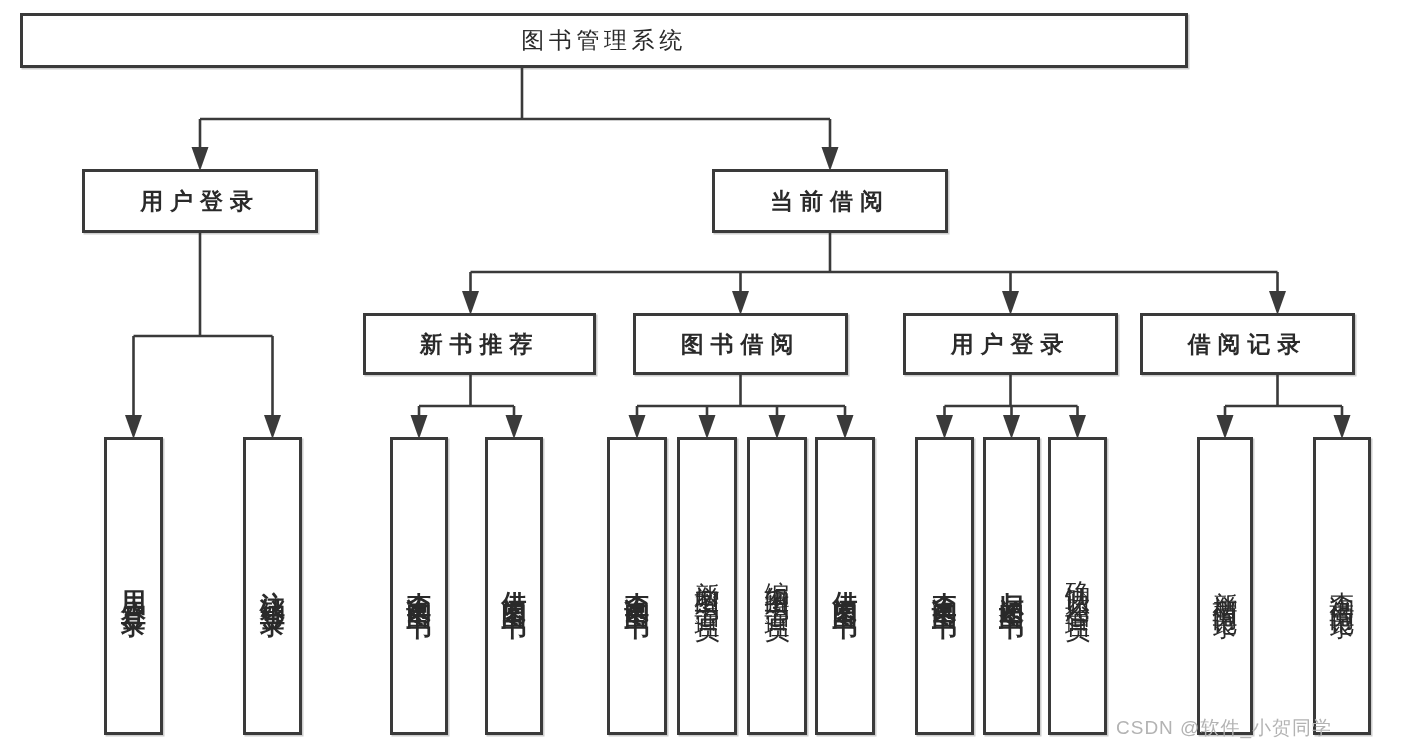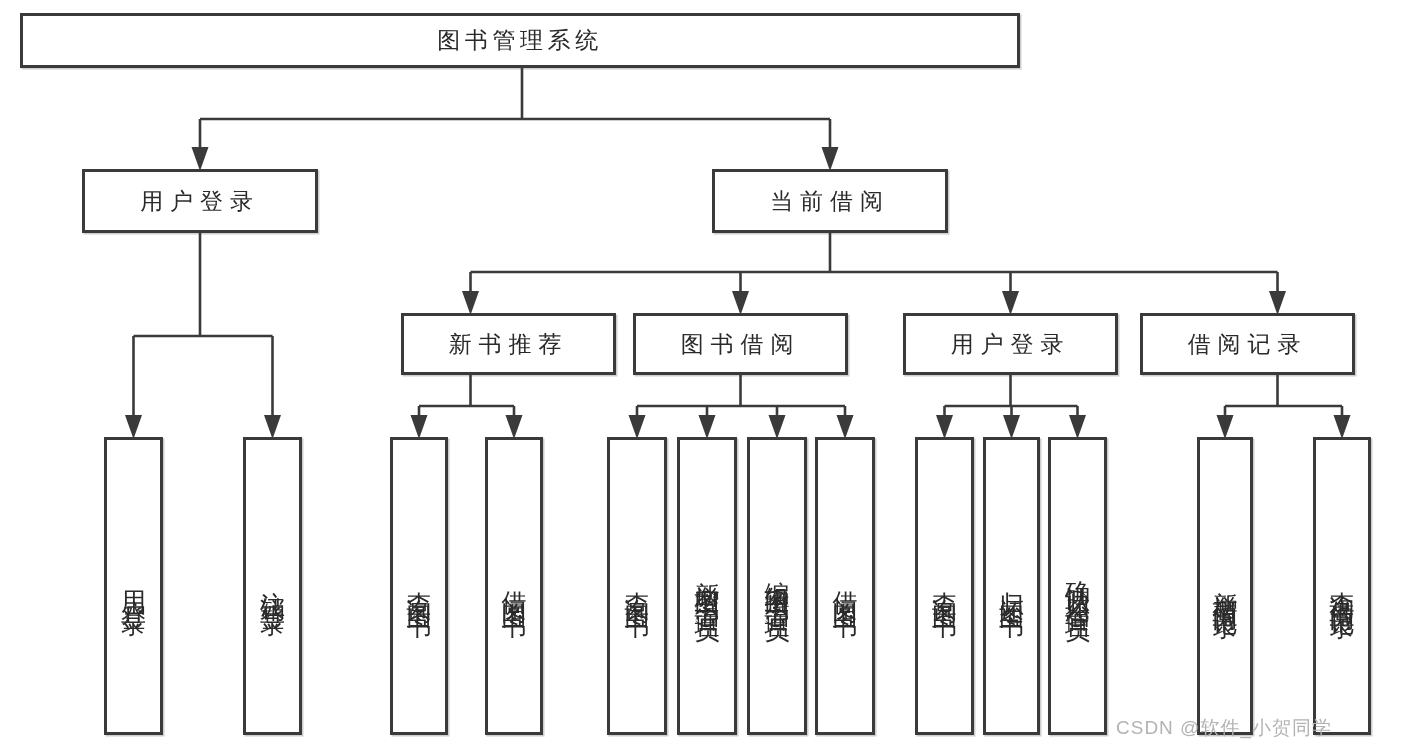--- a/index.html
+++ b/index.html
@@ -24,21 +24,21 @@
     font-size:23px;
     line-height:1;
     text-align:center;
   }
   .node .label{white-space:nowrap;}
   .node.vertical .label{
     writing-mode:vertical-rl;
     text-orientation:mixed;
     font-size:25px;
   }
-  .ls-wide{letter-spacing:0.3em;}
+  .ls-wide{letter-spacing:0.3em;font-weight:bold;}
   .ls-mid{letter-spacing:0.2em;}
   .ls-tight{letter-spacing:0.22em;}
   .watermark{
     position:absolute;
     left:1116px;top:715px;
     font-size:19px;
     color:var(--wm,#b3b3b3);
     letter-spacing:1px;
     white-space:nowrap;
   }
@@ -95,30 +95,30 @@
       <line x1="1077.5" y1="406" x2="1077.5" y2="423"></line>
       <polygon points="1077.5,439 1069,415 1086,415"></polygon>
       <line x1="1277.5" y1="375" x2="1277.5" y2="406"></line>
       <line x1="1225" y1="406" x2="1342" y2="406"></line>
       <line x1="1225" y1="406" x2="1225" y2="423"></line>
       <polygon points="1225,439 1216.5,415 1233.5,415"></polygon>
       <line x1="1342" y1="406" x2="1342" y2="423"></line>
       <polygon points="1342,439 1333.5,415 1350.5,415"></polygon>
     </svg>
   <div id="nodes">
-      <div class="node" style="left: 20px; top: 13px; width: 1000px; height: 55px;">
+      <div class="node" style="left: 20px; top: 13px; width: 1168px; height: 55px;">
         <span class="label ls-mid">图书管理系统</span>
       </div>
       <div class="node" style="left: 82px; top: 169px; width: 236px; height: 64px;">
         <span class="label ls-wide">用户登录</span>
       </div>
       <div class="node" style="left: 712px; top: 169px; width: 236px; height: 64px;">
         <span class="label ls-wide">当前借阅</span>
       </div>
-      <div class="node" style="left: 363px; top: 313px; width: 215px; height: 62px; margin-left: 38px;">
+      <div class="node" style="left: 363px; top: 313px; width: 233px; height: 62px;">
         <span class="label ls-wide">新书推荐</span>
       </div>
       <div class="node" style="left: 633px; top: 313px; width: 215px; height: 62px;">
         <span class="label ls-wide">图书借阅</span>
       </div>
       <div class="node" style="left: 903px; top: 313px; width: 215px; height: 62px;">
         <span class="label ls-wide">用户登录</span>
       </div>
       <div class="node" style="left: 1140px; top: 313px; width: 215px; height: 62px;">
         <span class="label ls-wide">借阅记录</span>

